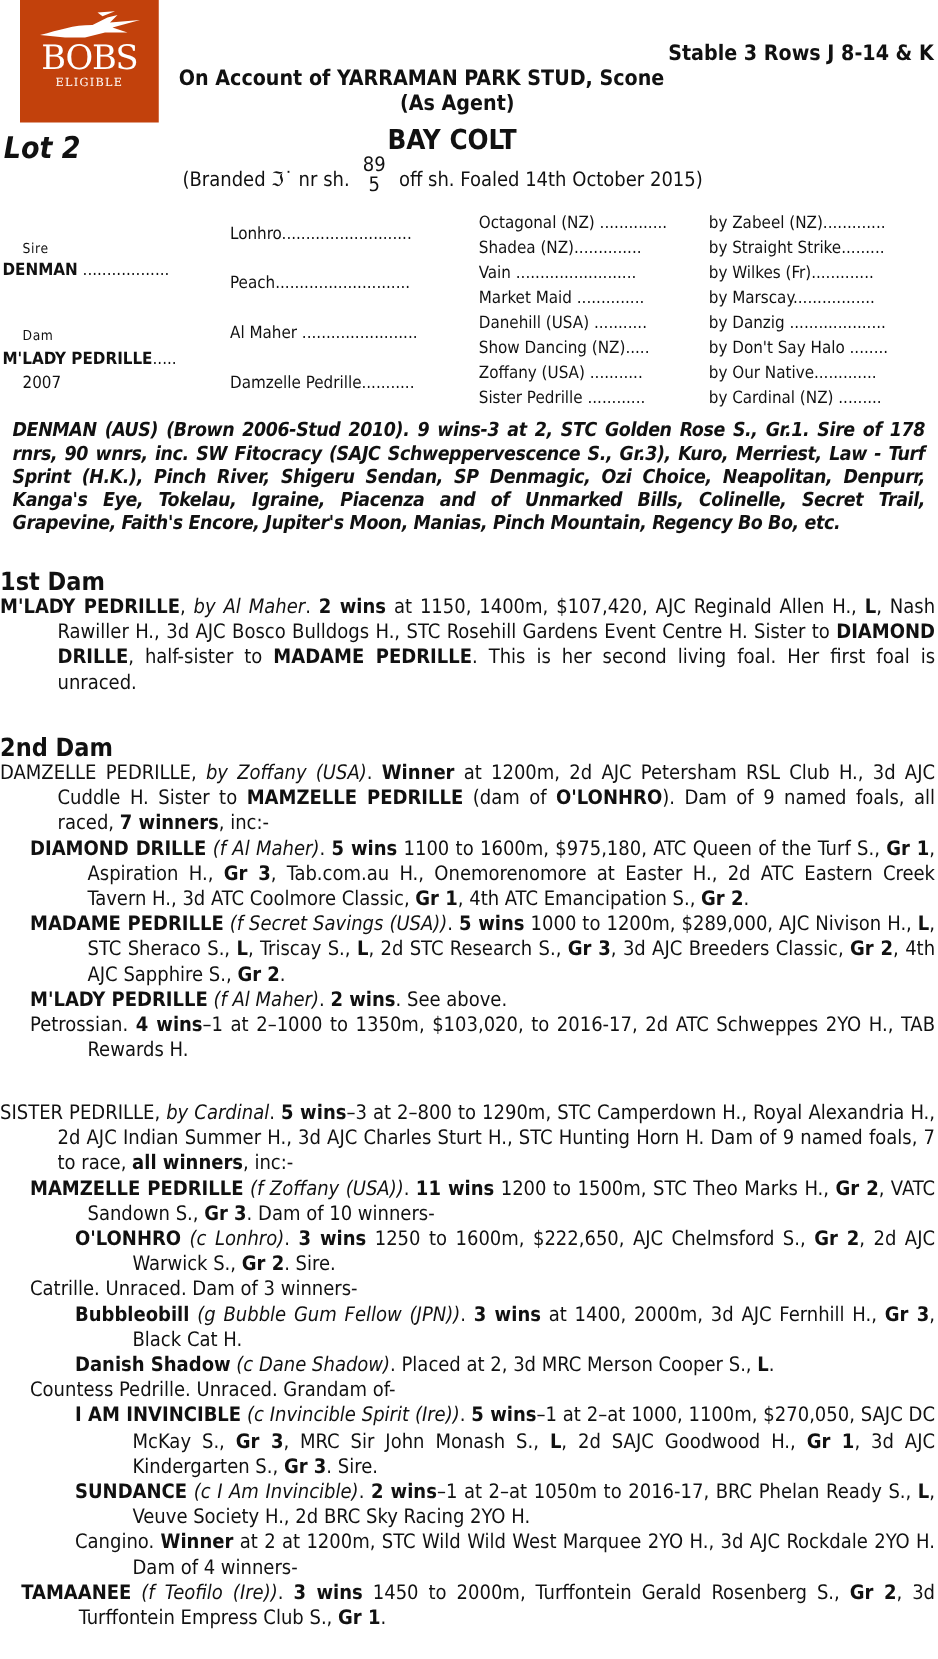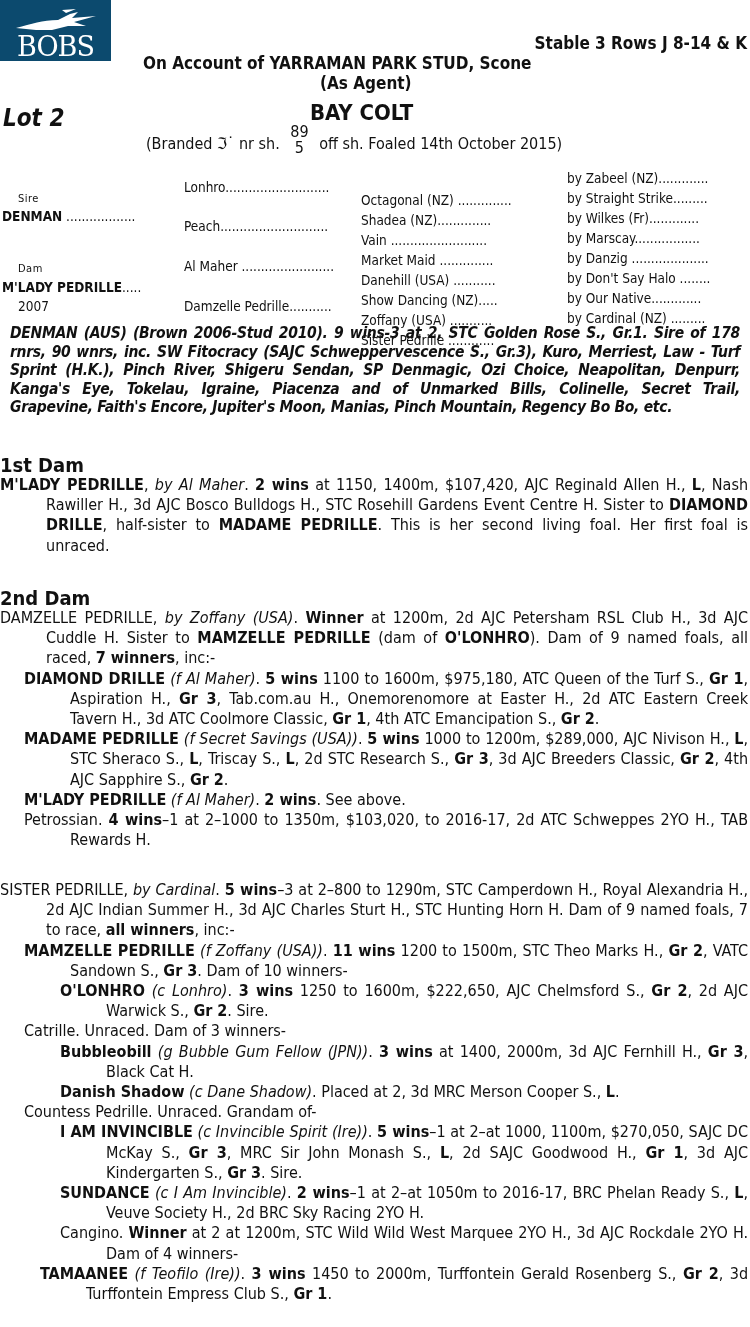--- a/index.html
+++ b/index.html
@@ -1,38 +1,38 @@
 <!DOCTYPE html>
 <html><head>
 <meta charset="utf-8">
 <style>
   html, body { margin:0; padding:0; background:#fff; }
   body { width:750px; height:1327px; position:relative; overflow:hidden; color:#111;
          font-family:"DejaVu Sans Condensed","DejaVu Sans", sans-serif; font-size:15.5px; }
-  .logo { position:absolute; left:0; top:0; width:111px; height:61px; background:#0c4a6e; color:#fff; }
+  .logo { position:absolute; left:16px; top:0; width:111px; height:98px; background:#c2410c; color:#fff; }
   .logo svg { position:absolute; left:12px; top:8px; }
   .logo .big { position:absolute; left:0; width:111px; top:32px; text-align:center;
                font-family:"DejaVu Serif", serif; font-size:27px; letter-spacing:-1px; line-height:30px; }
   .logo .small { position:absolute; left:0; width:111px; top:62px; text-align:center;
                  font-family:"DejaVu Serif", serif; font-size:9px; letter-spacing:1px; }
   .b { font-weight:bold; }
   .i { font-style:italic; }
   .abs { position:absolute; white-space:nowrap; }
   .hdr { font-weight:bold; font-size:17px; }
   .ped { font-size:13.5px; }
   .sc { font-size:11px; letter-spacing:0.5px; }
-  .sire-para { position:absolute; left:10px; top:324px; width:730px; font-weight:bold; font-style:italic;
+  .sire-para { position:absolute; left:10px; top:335px; width:730px; font-weight:bold; font-style:italic;
                font-size:15.5px; line-height:18.5px; text-align:justify; letter-spacing:-0.3px; }
   .sec { position:absolute; left:0; width:748px; line-height:20.2px; font-size:16px; }
   .sec-title { font-weight:bold; font-size:20px; line-height:20px; }
   .p { text-align:justify; }
   .l0 { padding-left:46px; text-indent:-46px; }
   .l1 { padding-left:70px; text-indent:-46px; }
   .l2 { padding-left:106px; text-indent:-46px; }
-  .l3 { padding-left:86px; text-indent:-46px; }
+  .l3 { padding-left:63px; text-indent:-46px; }
 </style>
 </head>
 <body>
 
 <div class="logo">
   <svg width="88" height="28" viewBox="0 0 88 28">
     <path d="M4 20 C20 16 30 12 46 12 L58 6 L66 4 L60 10 L84 8 L62 14 L74 18 L56 18 L40 22 L24 22 Z" fill="#fff"></path>
     <path d="M50 2 L64 1 L54 5 Z" fill="#fff"></path>
   </svg>
   <div class="big">BOBS</div>
@@ -61,21 +61,21 @@
   <div class="abs ped" style="left:2px; top:208px;"><span class="b">DENMAN</span> ..................</div>
   <div class="abs sc" style="left:18px; top:262px;">Dam</div>
   <div class="abs ped" style="left:2px; top:279px;"><span class="b">M'LADY PEDRILLE</span>.....</div>
   <div class="abs ped" style="left:18px; top:298px;">2007</div>
 
   <div class="abs ped" style="left:184px; top:179px;"><span>Lonhro</span>...........................</div>
   <div class="abs ped" style="left:184px; top:218px;"><span>Peach</span>............................</div>
   <div class="abs ped" style="left:184px; top:258px;"><span>Al Maher</span> ........................</div>
   <div class="abs ped" style="left:184px; top:298px;"><span>Damzelle Pedrille</span>...........</div>
 
-  <div class="abs ped" style="left:361px; top:168px; line-height:20px;margin-top:22px;">
+  <div class="abs ped" style="left:383px; top:168px; line-height:20px;">
     <div><span>Octagonal (NZ)</span> ..............</div>
     <div><span>Shadea (NZ)</span>..............</div>
     <div><span>Vain</span> .........................</div>
     <div><span>Market Maid</span> ..............</div>
     <div><span>Danehill (USA)</span> ...........</div>
     <div><span>Show Dancing (NZ)</span>.....</div>
     <div><span>Zoffany (USA)</span> ...........</div>
     <div><span>Sister Pedrille</span> ............</div>
   </div>
   <div class="abs ped" style="left:567px; top:168px; line-height:20px;">

